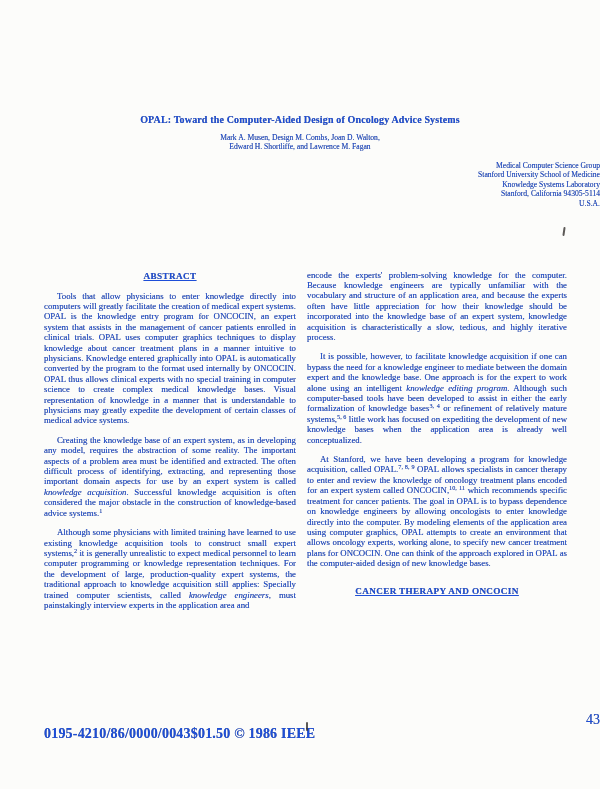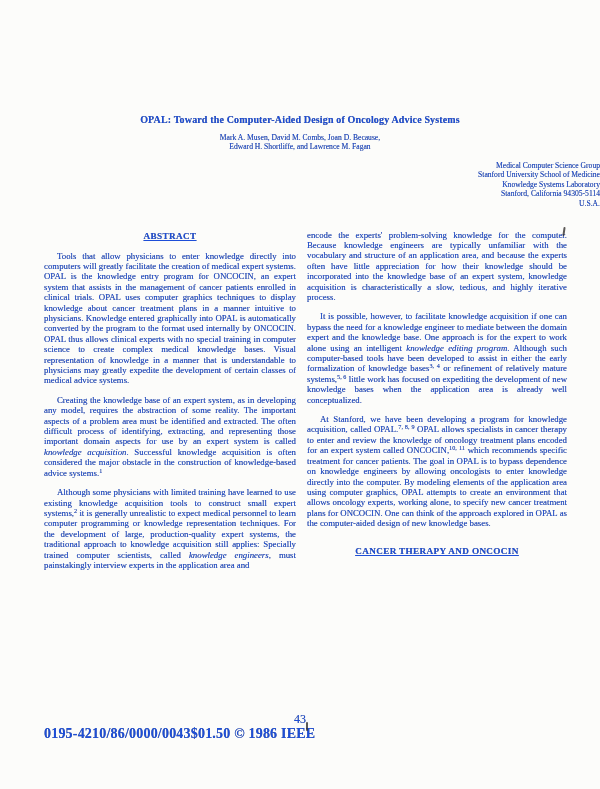--- a/index.html
+++ b/index.html
@@ -38,21 +38,21 @@
     line-height: 9.6px;
     margin-left: 24px;
   }
   .columns {
     display: flex;
     margin-top: 21px;
     padding-left: 44px;
     padding-right: 33px;
     gap: 11px;
   }
-  .col { min-width: 0; }
+  .col { min-width: 0; margin-top: 40px; }
   .col.left  { width: 252px; flex: 0 0 252px; }
   .col.right { width: 260px; flex: 0 0 260px; }
   .col h2 {
     font-size: 9.2px;
     font-weight: bold;
     text-align: center;
     text-decoration: underline;
     letter-spacing: 0.35px;
     margin: 17px 0 10px 0;
   }
@@ -71,22 +71,22 @@
     vertical-align: baseline;
     position: relative;
     top: -3px;
   }
   .col p i { font-style: italic; }
   .page-number {
     position: absolute;
     top: 712px;
     left: 0;
     width: 600px;
-    text-align: center;
-    font-size: 12px;
+    text-align: right;
+    font-size: 14px;
   }
   .copyright {
     position: absolute;
     top: 726px;
     left: 44px;
     font-size: 14px;
     letter-spacing: 0.2px;
     white-space: nowrap;
     font-weight: bold;
   }
@@ -100,21 +100,21 @@
   .artifact.a2 { left: 306px; top: 722px; width: 2px; height: 9px; }
 </style>
 </head>
 <body>
 
 <div class="page">
 
   <h1 class="title">OPAL: Toward the Computer-Aided Design of Oncology Advice Systems</h1>
 
   <div class="authors">
-    <div>Mark A. Musen, David M. Combs, Joan D. Because,</div>
+    <div>Mark A. Musen, Design M. Combs, Joan D. Walton,</div>
     <div>Edward H. Shortliffe, and Lawrence M. Fagan</div>
   </div>
 
   <div class="affiliation">
     <div>Medical Computer Science Group</div>
     <div>Stanford University School of Medicine</div>
     <div>Knowledge Systems Laboratory</div>
     <div>Stanford, California 94305-5114</div>
     <div>U.S.A.</div>
   </div>

